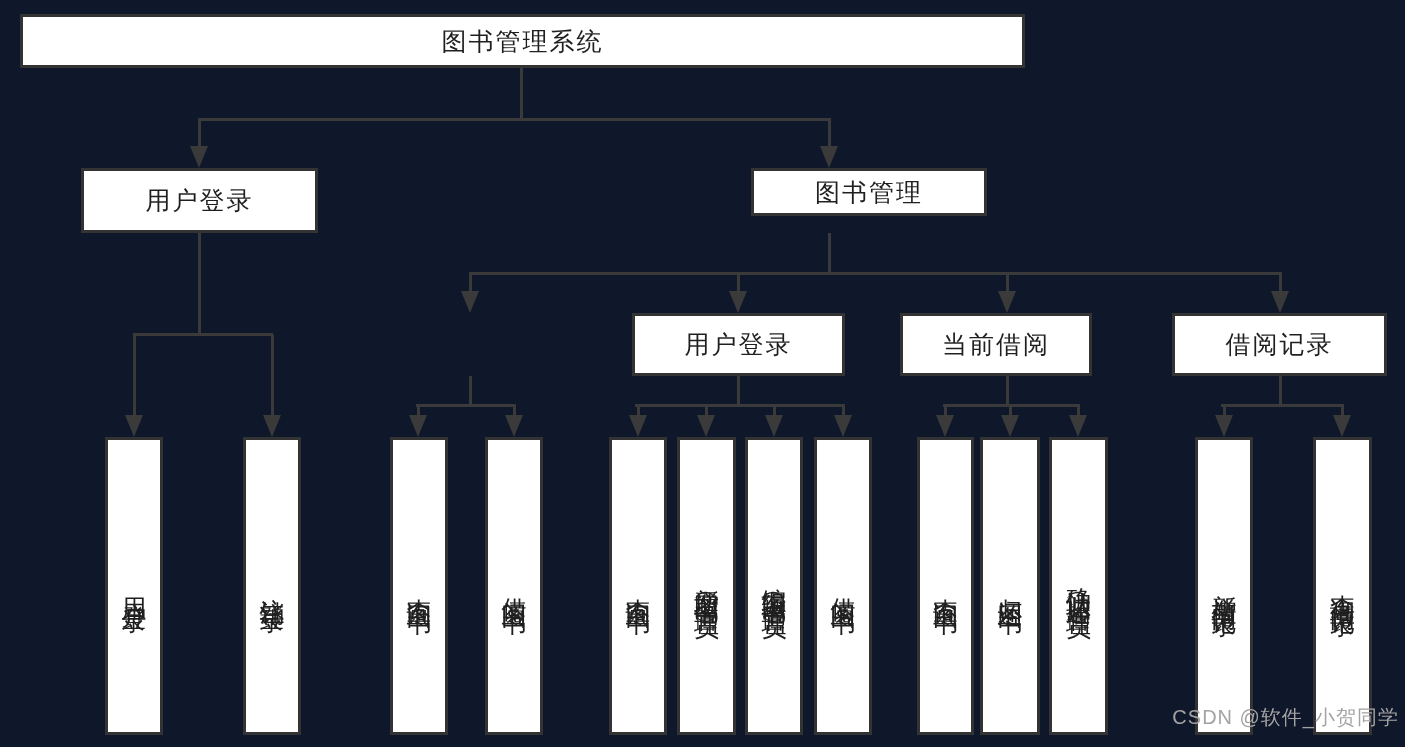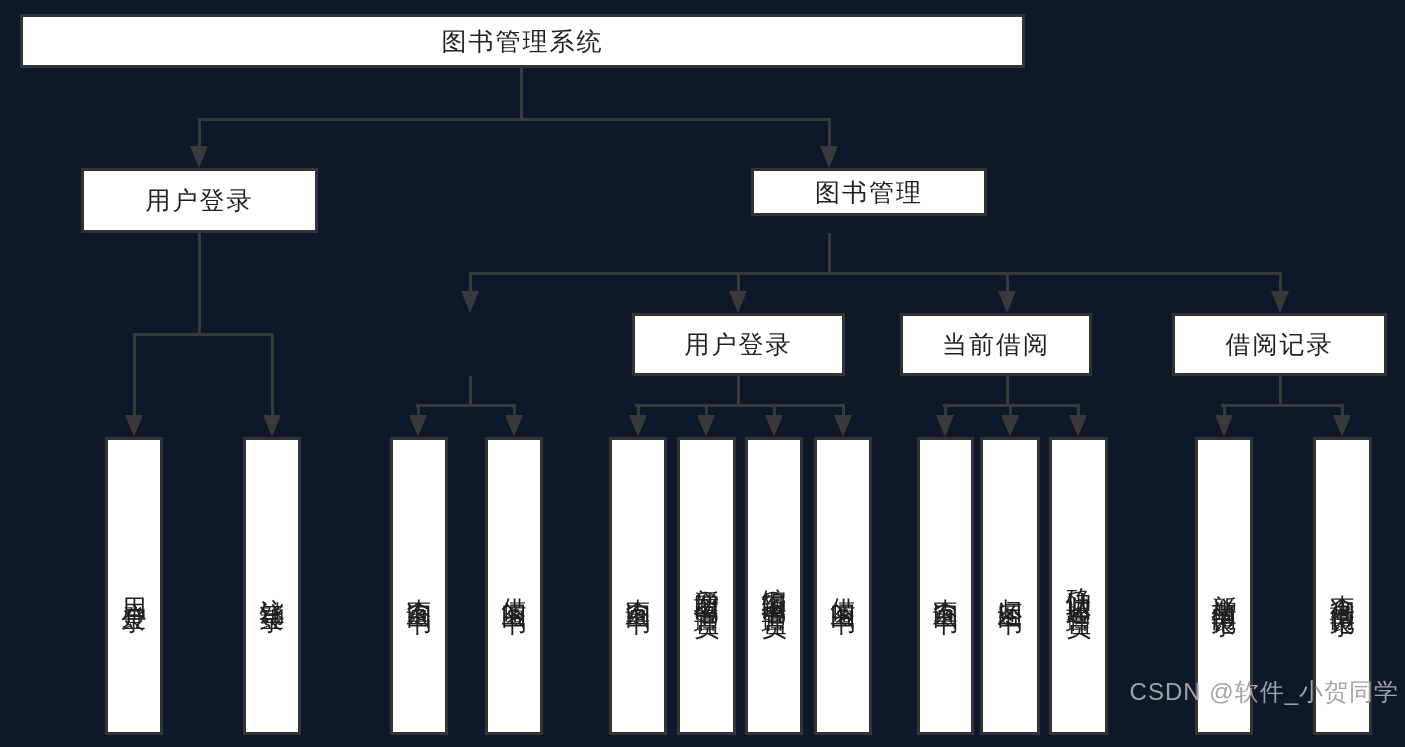--- a/index.html
+++ b/index.html
@@ -19,21 +19,21 @@
   }
   
   .ln{position:absolute;background:#3a3a3a;}
   
   .ar{
     position:absolute;width:0;height:0;
     border-left:9px solid transparent;border-right:9px solid transparent;
     border-top:22px solid #3a3a3a;
   }
   .wm{
-    position:absolute;right:6px;top:676px;font-size:24px;color:#a3a3a3;
+    position:absolute;right:6px;top:704px;font-size:20px;color:#a3a3a3;
     letter-spacing:1px;white-space:nowrap;
   }
 </style>
 </head>
 <body>
 
 <div class="stage">
 
   <div class="b bh" style="left:20px;top:14px;width:1005px;height:54px;">图书管理系统</div>
 

